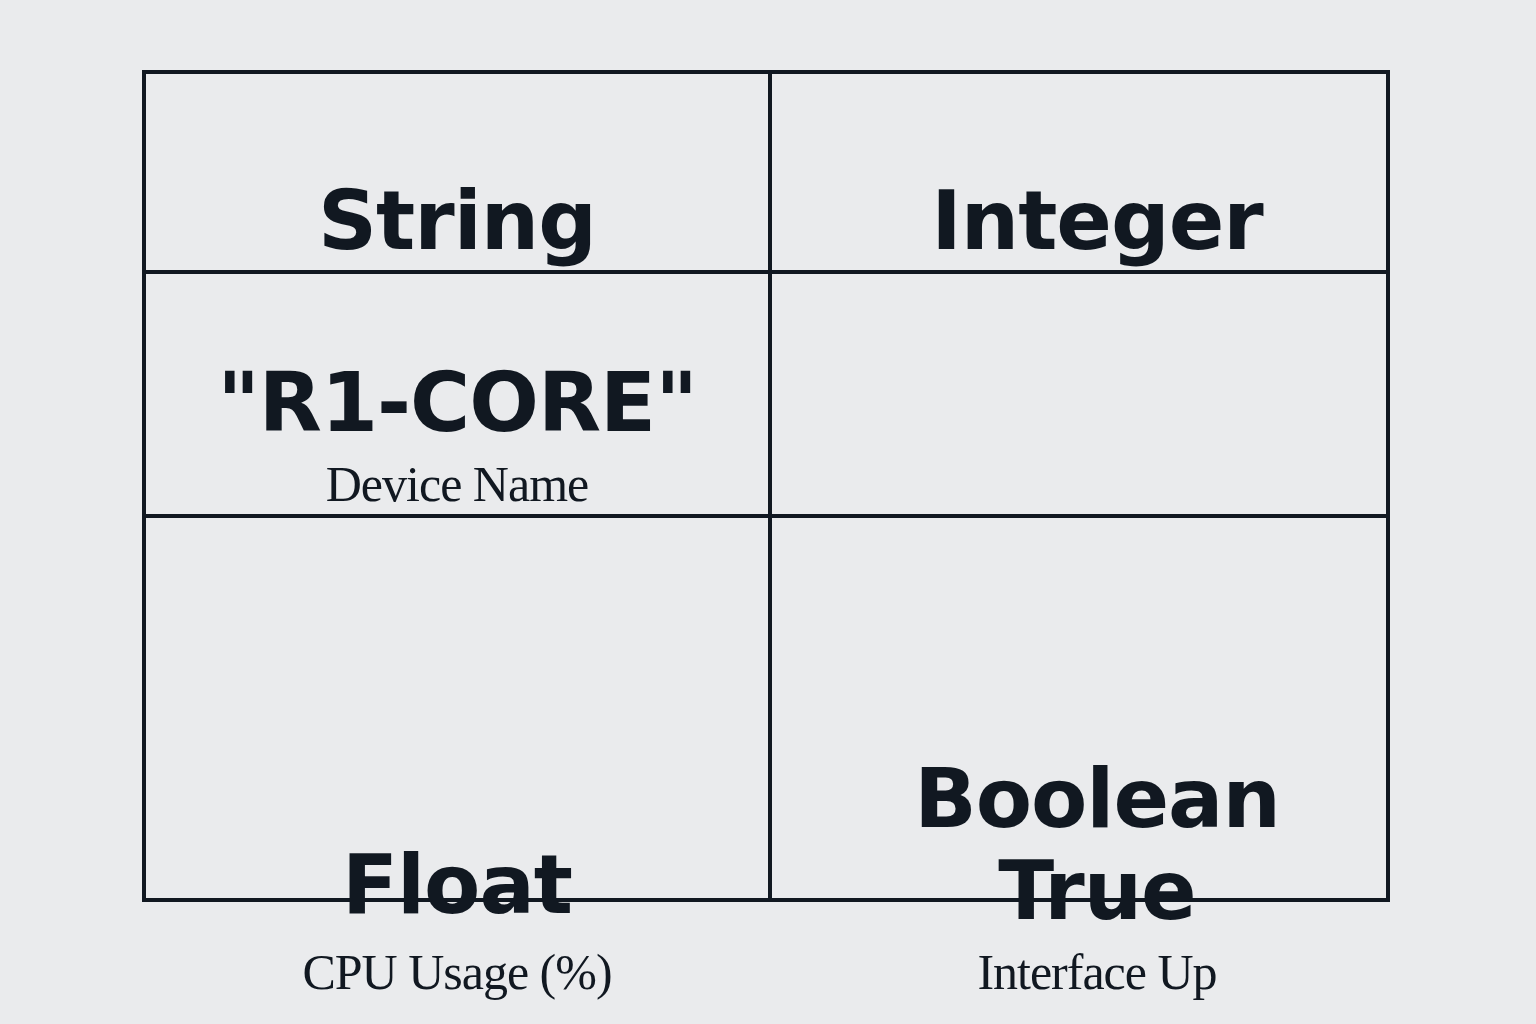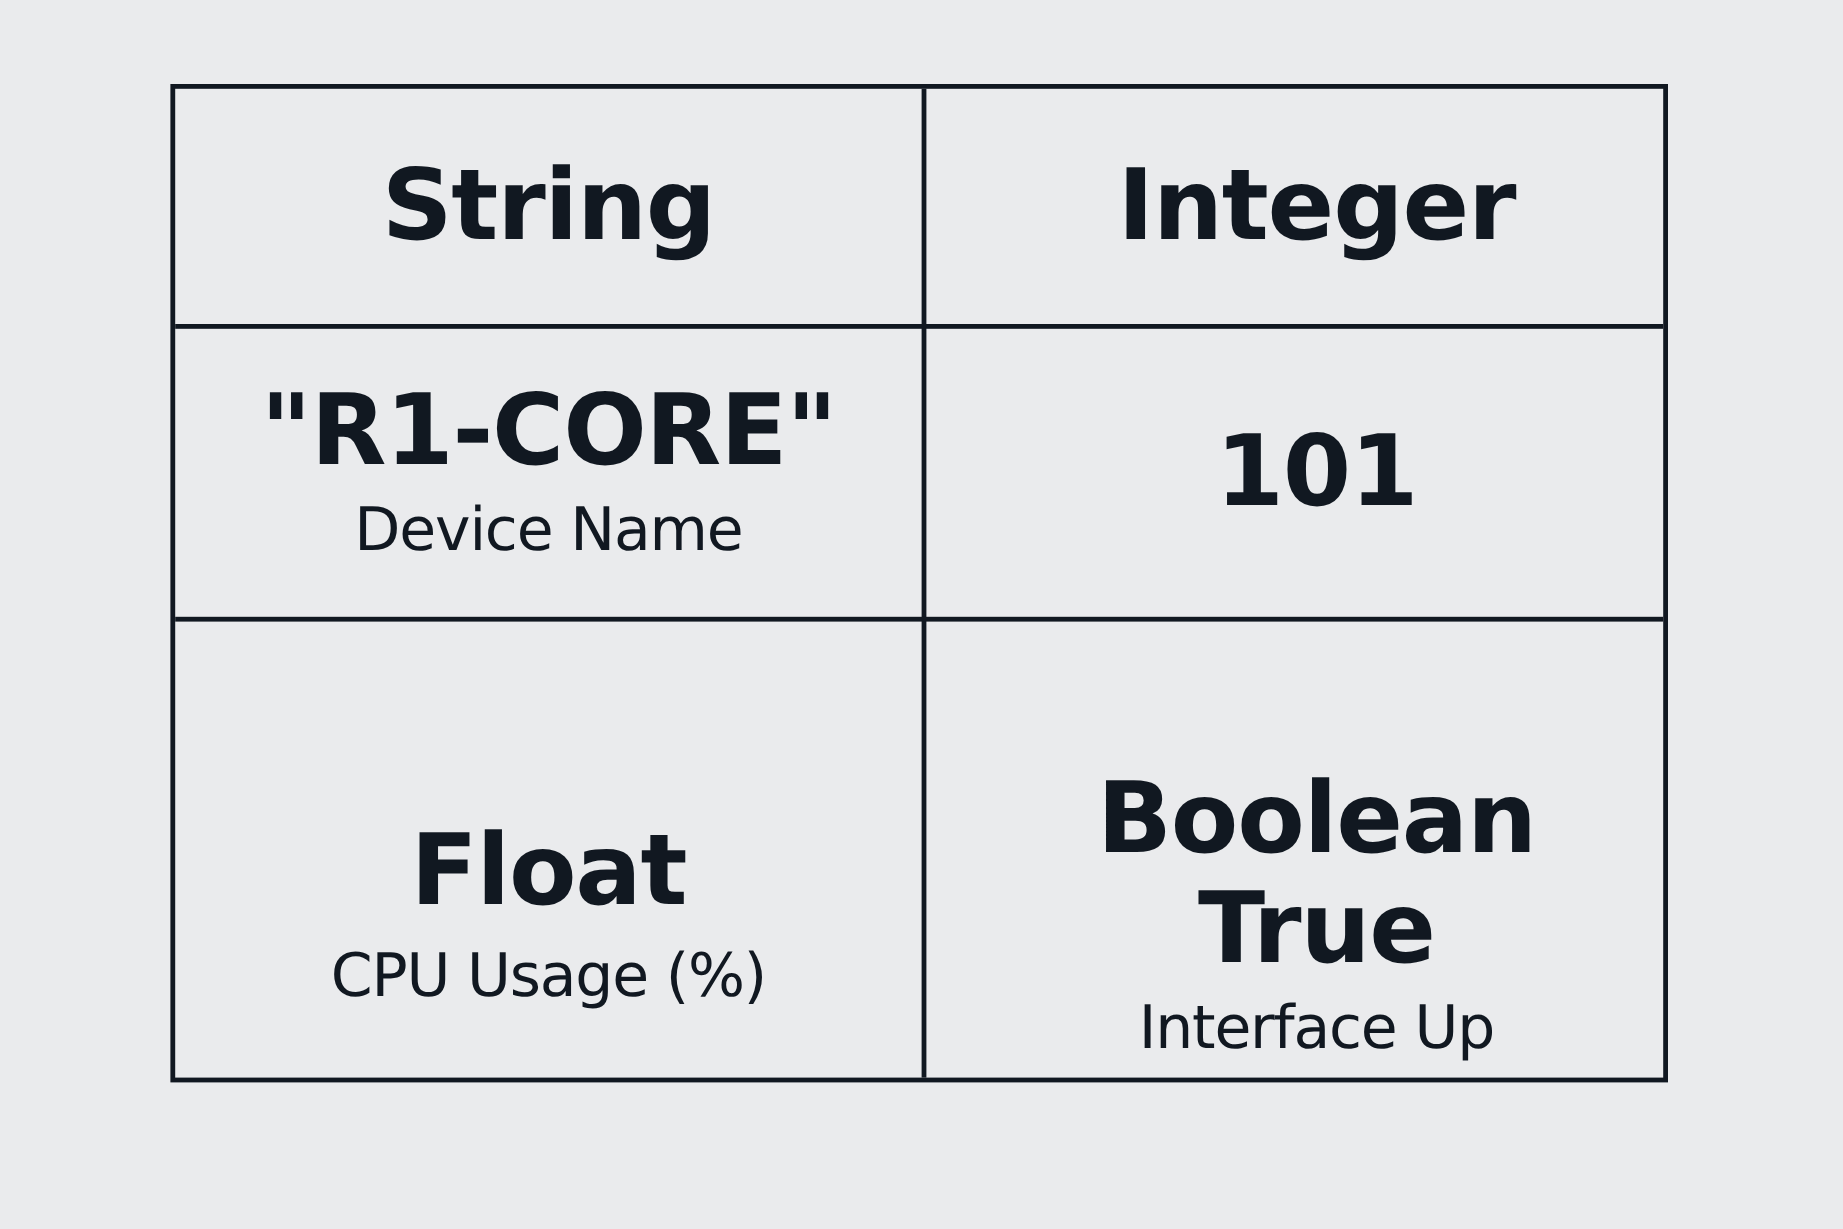--- a/index.html
+++ b/index.html
@@ -15,30 +15,30 @@
     width:1248px; height:832px;
     box-sizing:border-box;
     border:4px solid #111821;
   }
   .vline { position:absolute; left:622px; top:0; width:4px; height:100%; background:#111821; }
   .hline { position:absolute; left:0; width:100%; height:4px; background:#111821; }
   .h1 { top:196px; }
   .h2 { top:440px; }
   .cell {
     position:absolute; display:flex; flex-direction:column;
-    align-items:center; justify-content:center; text-align:center;
+    align-items:center; justify-content:flex-end; text-align:center;
   }
   .c-left { left:0; width:622px; }
   .c-right { left:642px; width:618px; }
   .r1 { top:0; height:196px; }
   .r2 { top:200px; height:240px; }
   .r3 { top:444px; height:484px; }
   .type { font-size:82px; font-weight:bold; line-height:1.2; letter-spacing:-1px; }
   .value { font-size:82px; font-weight:bold; line-height:1.05; letter-spacing:-1px; }
-  .label { font-size:50px; line-height:1.2; margin-top:8px; letter-spacing:-1px; }
+  .label { font-size:50px; line-height:1.2; margin-top:8px; letter-spacing:-1px;font-family:Liberation Serif, serif; }
 </style>
 </head>
 <body>
 
 <div class="grid">
   <div class="vline"></div>
   <div class="hline h1"></div>
   <div class="hline h2"></div>
 
   <div class="cell c-left r1">
@@ -46,21 +46,20 @@
   </div>
   <div class="cell c-right r1">
     <span class="type">Integer</span>
   </div>
 
   <div class="cell c-left r2">
     <span class="value">"R1-CORE"</span>
     <span class="label">Device Name</span>
   </div>
   <div class="cell c-right r2">
-    <span class="value">101</span>
   </div>
 
   <div class="cell c-left r3">
     <span class="type">Float</span>
     <span class="label">CPU Usage (%)</span>
   </div>
   <div class="cell c-right r3">
     <span class="type">Boolean</span>
     <span class="value">True</span>
     <span class="label">Interface Up</span>

